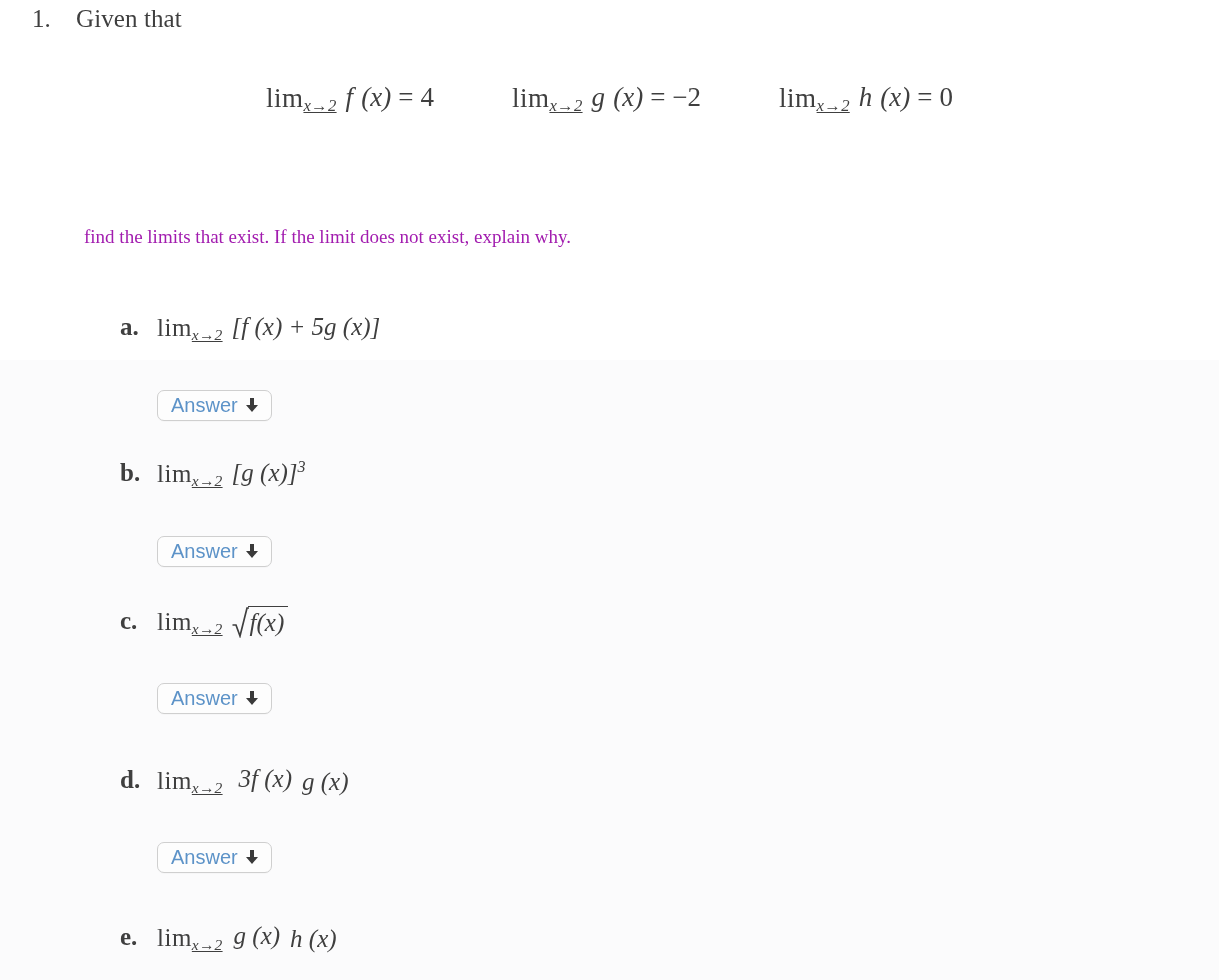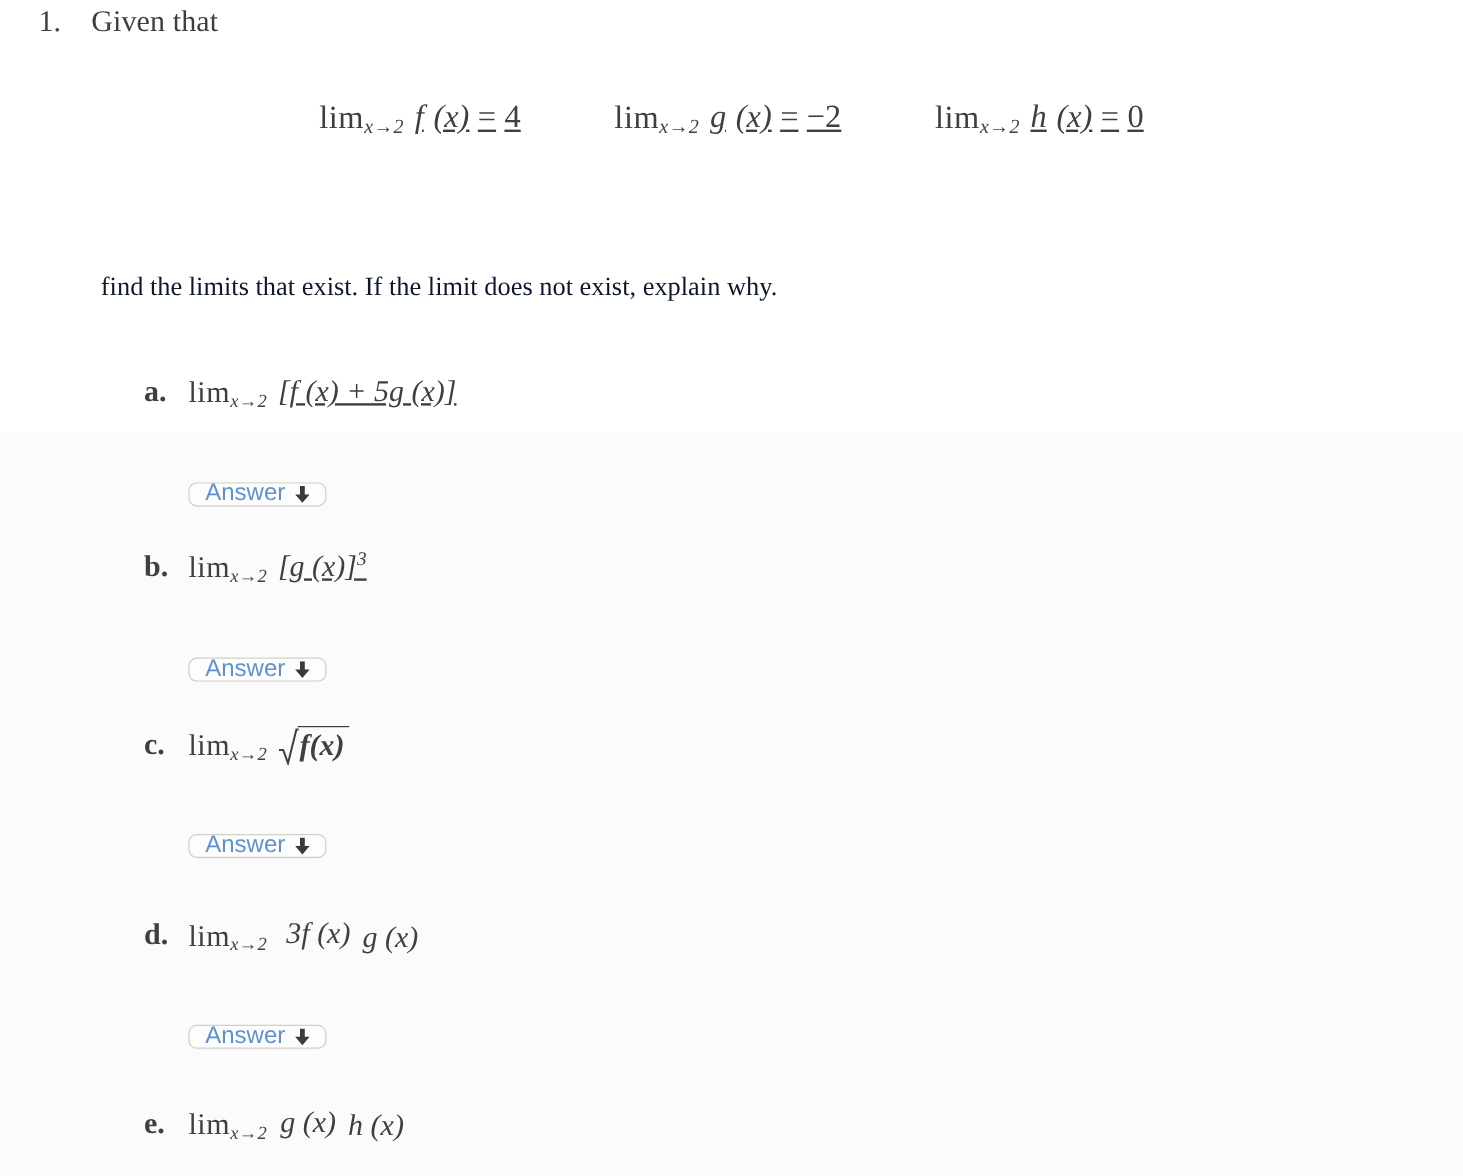--- a/index.html
+++ b/index.html
@@ -85,37 +85,37 @@
   }
   .lim-op {
     font-size: 1em;
     letter-spacing: .5px;
   }
   .lim-sub {
     font-size: .62em;
     margin-top: 16px;
     letter-spacing: .2px;
     white-space: nowrap;
+    text-decoration: underline;
   }
   .mi { font-style: italic; }
   .mspace { display: inline-block; width: .30em; }
   .mbody {
     margin-left: 9px;
     white-space: nowrap;
-    text-decoration: underline;
   }
   .rel { margin: 0 7px; }
 
   
   .instruction {
     position: absolute;
     left: 84px;
     top: 226px;
-    font-size: 22px;
-    color: #0f172a;
+    font-size: 19px;
+    color: #a21caf;
     white-space: nowrap;
   }
 
   
   .parts {
     position: absolute;
     left: 0;
     top: 0;
     width: 1219px;
   }
@@ -141,23 +141,22 @@
   
   sup.pow {
     font-size: .64em;
     vertical-align: super;
     line-height: 0;
   }
 
   
   .radical {
     display: inline-flex;
-    align-items: flex-start;
+    align-items: flex-end;
     margin-left: 9px;
-    font-weight: bold;
   }
   .radical-sign {
     display: inline-block;
     width: 17px;
     position: relative;
     top: 1px;
   }
   .radical-sign svg { display: block; }
   .radical-body {
     border-top: 1.6px solid #3f3f3f;
@@ -183,29 +182,28 @@
   }
   .frac-tight { margin-left: 6px; }
 
   
   .answer-btn {
     position: absolute;
     left: 157px;
     display: inline-flex;
     align-items: center;
     gap: 7px;
-    height: 20px;
+    height: 31px;
     padding: 0 12px 0 13px;
     box-sizing: border-box;
     background: #fdfdfd;
     border: 1px solid #cfcfcf;
     border-radius: 7px;
     cursor: pointer;
     box-shadow: 0 1px 0 rgba(0,0,0,.02);
-    margin-top: 12px;
   }
   .answer-label {
     font-family: "Liberation Sans", "DejaVu Sans", sans-serif;
     font-size: 20px;
     color: #5d93c8;
     line-height: 1;
     position: relative;
     top: -1px;
   }
   .answer-arrow {

